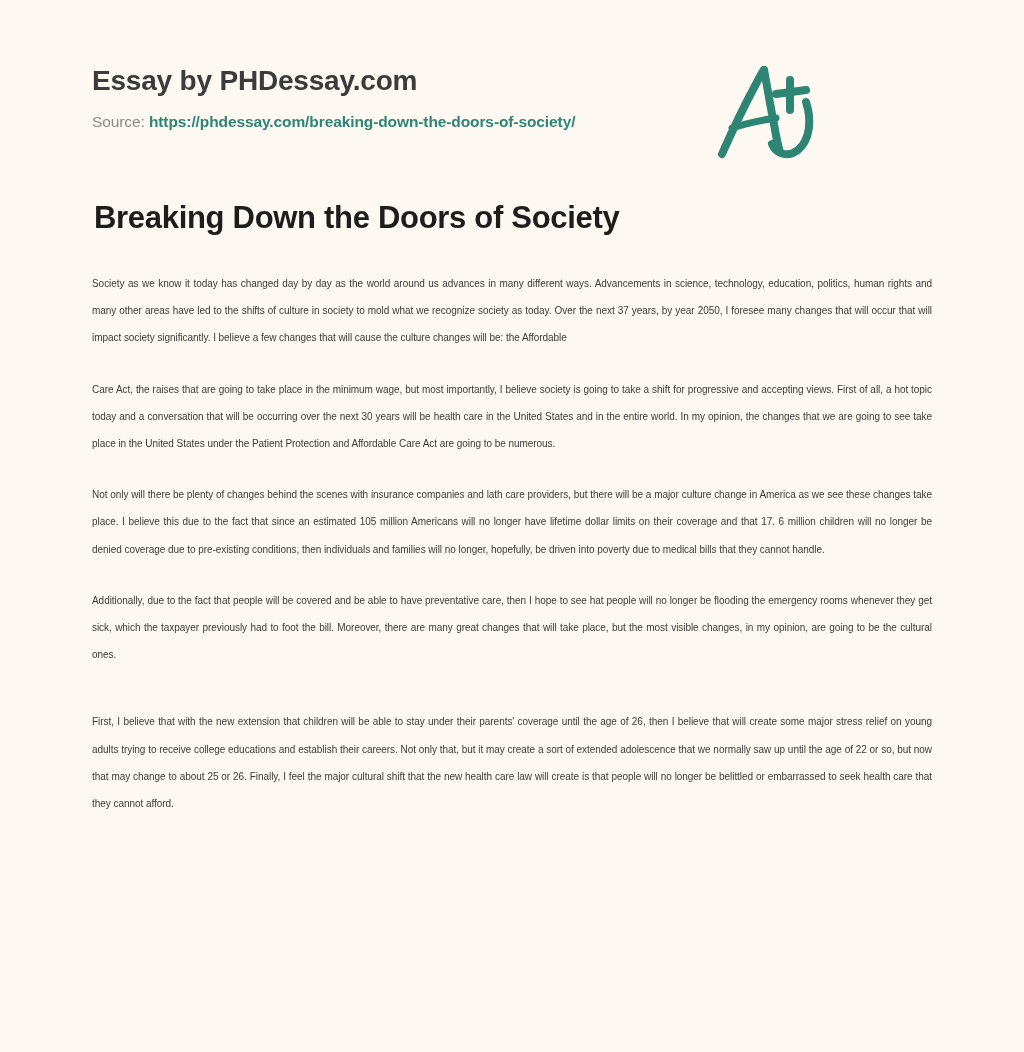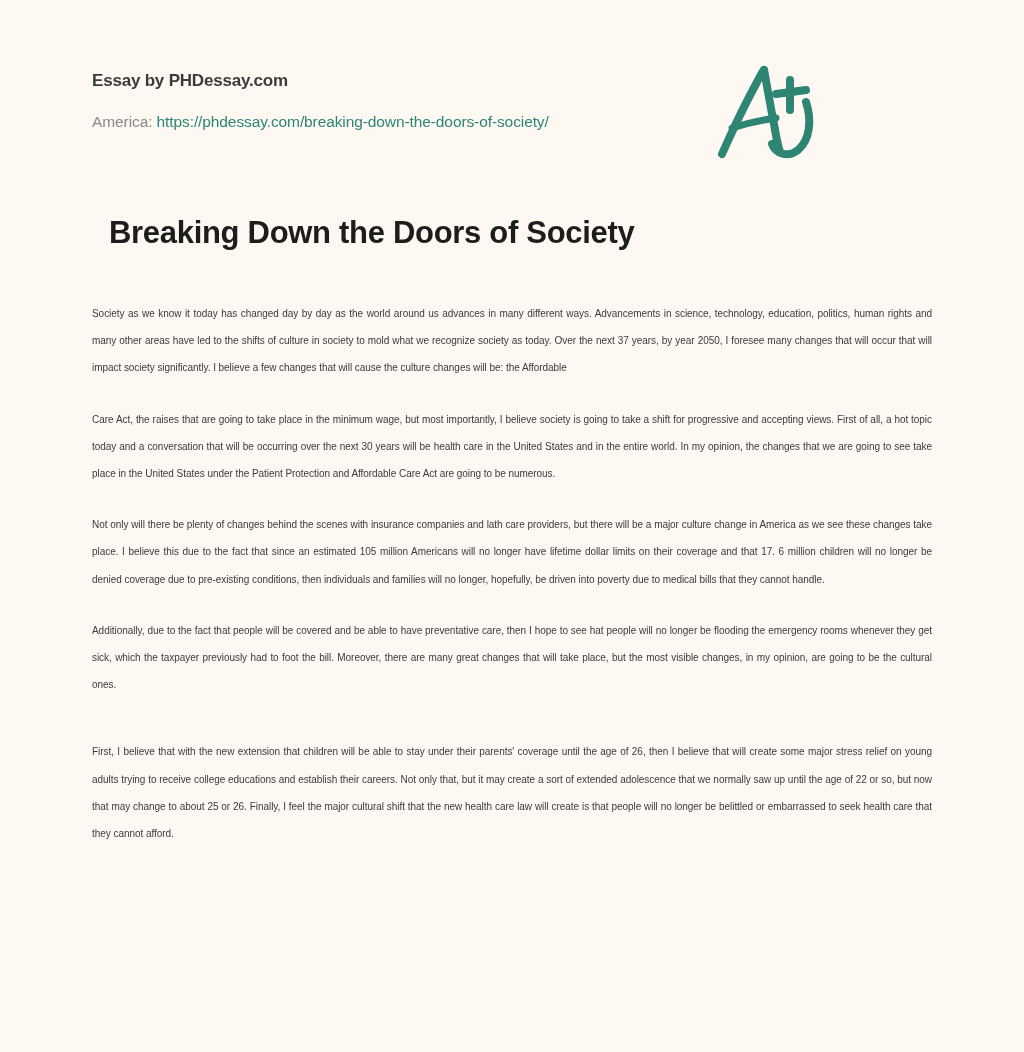--- a/index.html
+++ b/index.html
@@ -25,21 +25,21 @@
 
   
   .site-header {
     position: relative;
     padding-top: 66px;
     height: 120px;
     box-sizing: border-box;
   }
 
   .brand-line {
-    font-size: 17px;
+    font-size: 28px;
     font-weight: bold;
     color: #3b3b3b;
     letter-spacing: -0.2px;
     line-height: 30px;
     margin: 0;
   }
 
   .source-line {
     margin: 0;
     padding-top: 16px;
@@ -49,20 +49,21 @@
     letter-spacing: -0.1px;
   }
 
   .source-label {
     color: #8a8a86;
   }
 
   .source-url {
     color: #2e8574;
     text-decoration: none;
+    font-weight: bold;
   }
 
   .logo-mark {
     position: absolute;
     right: 108px;
     top: 58px;
     width: 110px;
     height: 108px;
     pointer-events: none;
   }
@@ -72,21 +73,21 @@
     width: 110px;
     height: 108px;
   }
 
   
   .article {
     padding-top: 76px;
   }
 
   .article-title {
-    margin: 17px;
+    margin: 2px;
     font-size: 31px;
     font-weight: bold;
     color: #1d1d1d;
     letter-spacing: -0.3px;
     line-height: 40px;
   }
 
   .article-body {
     padding-top: 30px;
   }
@@ -108,21 +109,21 @@
 </style>
 </head>
 <body>
 
 <div class="page">
 
   <div class="site-header">
     <div class="brand-line">Essay by PHDessay.com</div>
 
     <div class="source-line">
-      <span class="source-label">America:</span>
+      <span class="source-label">Source:</span>
       <a class="source-url" href="#">https://phdessay.com/breaking-down-the-doors-of-society/</a>
     </div>
 
     <div class="logo-mark">
       <svg viewBox="0 0 110 108" xmlns="http://www.w3.org/2000/svg" fill="none" stroke="#2e8574" stroke-linecap="round" stroke-linejoin="round">
 
         <path d="M8 96 C16 78 30 48 42 26 C45 20 48 14 50 12" stroke-width="8"></path>
         <path d="M50 12 C52 22 56 46 60 66 C62 78 64 88 66 94" stroke-width="8"></path>
         <path d="M18 70 C30 66 48 62 62 60" stroke-width="7"></path>
 

